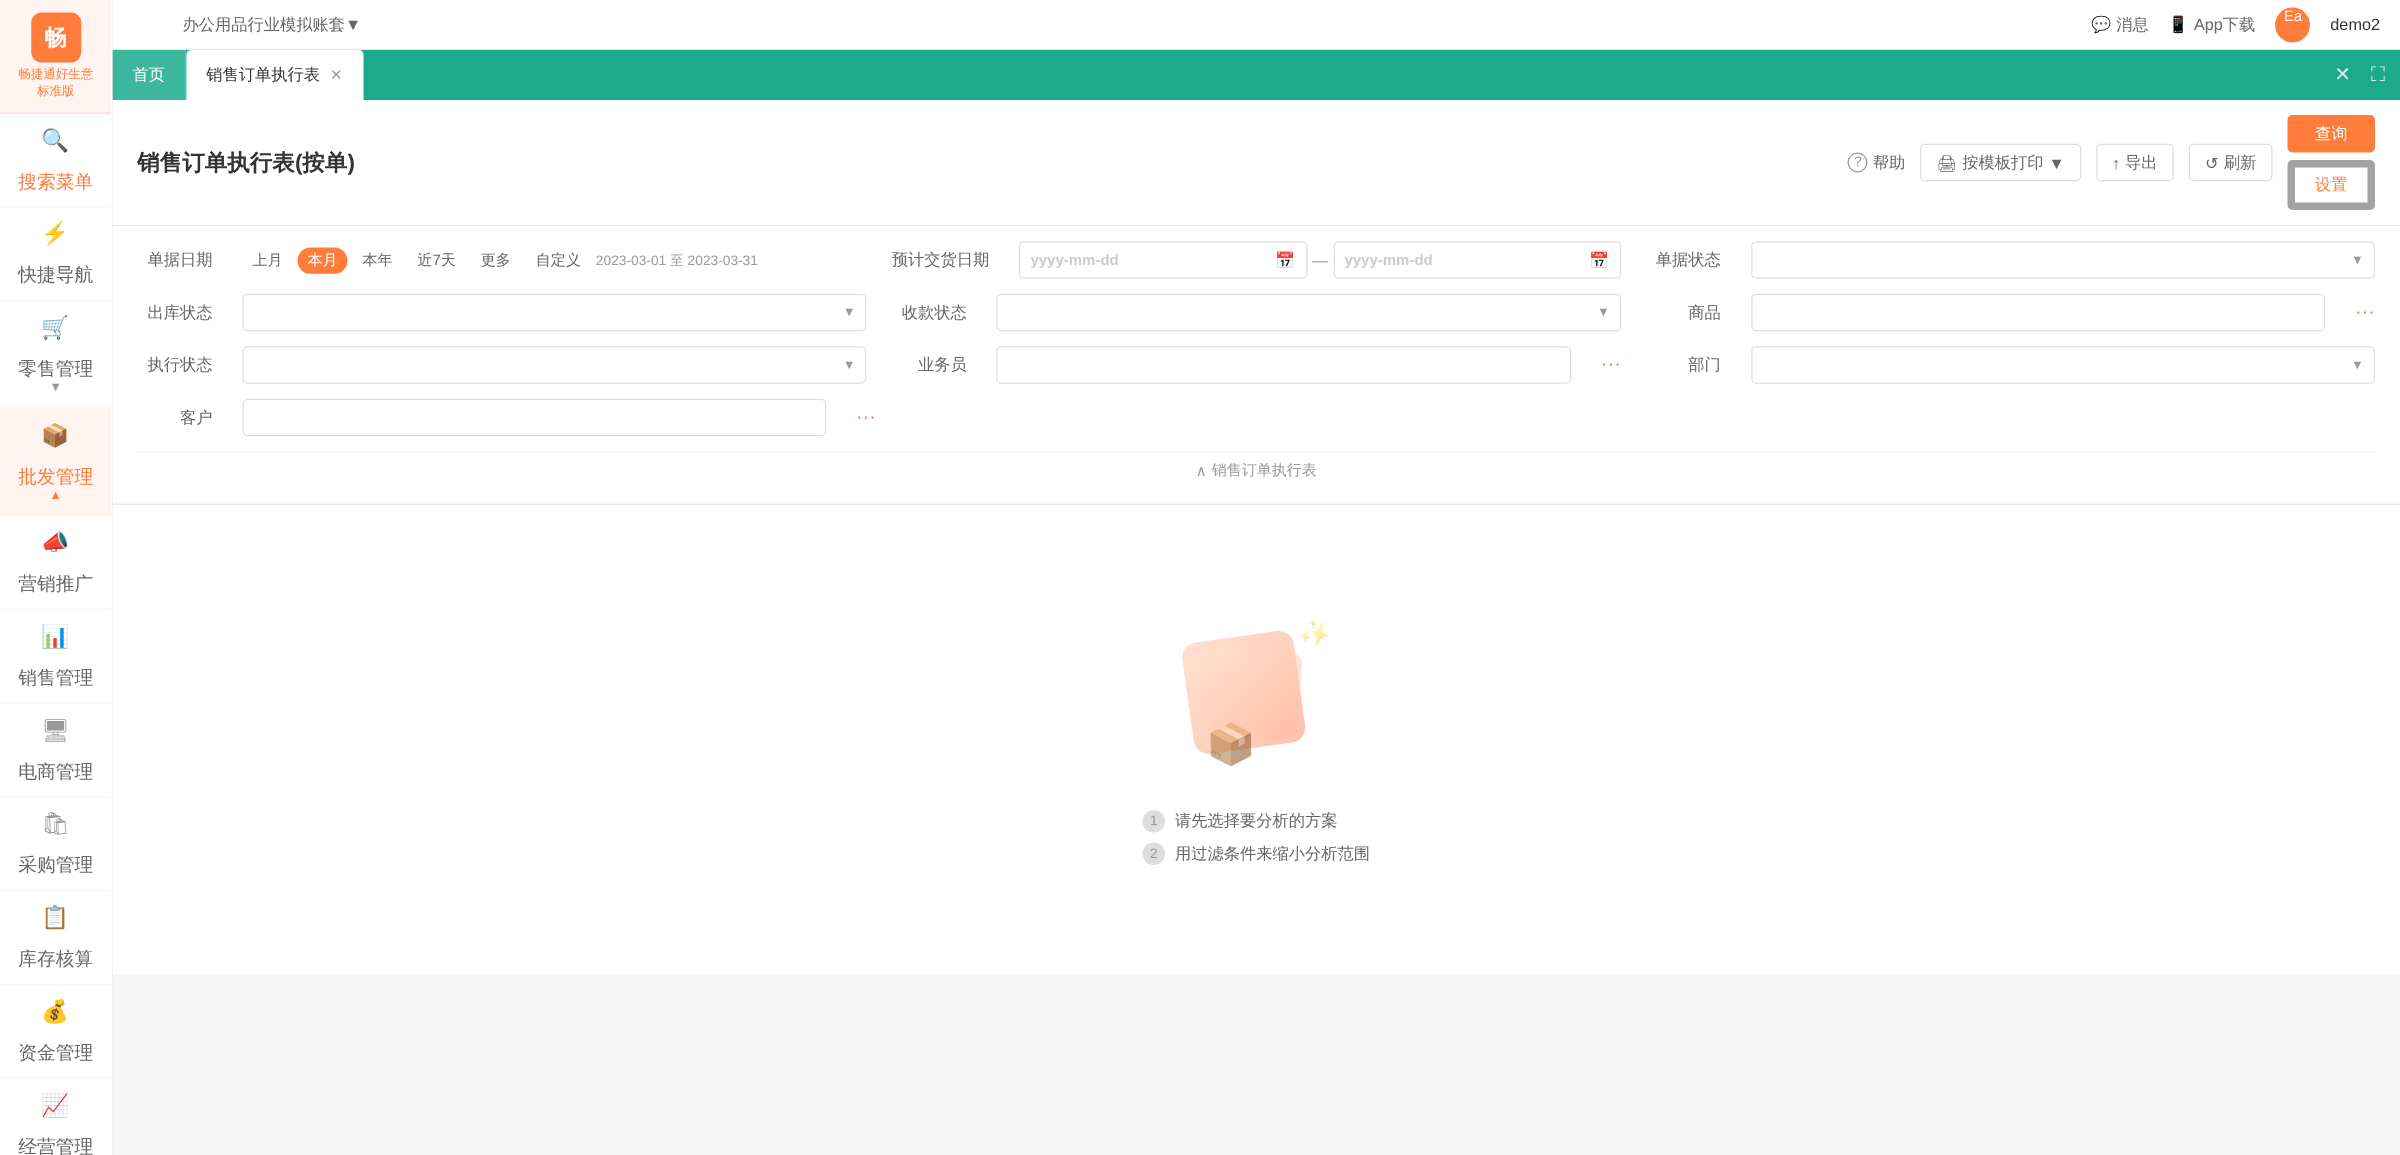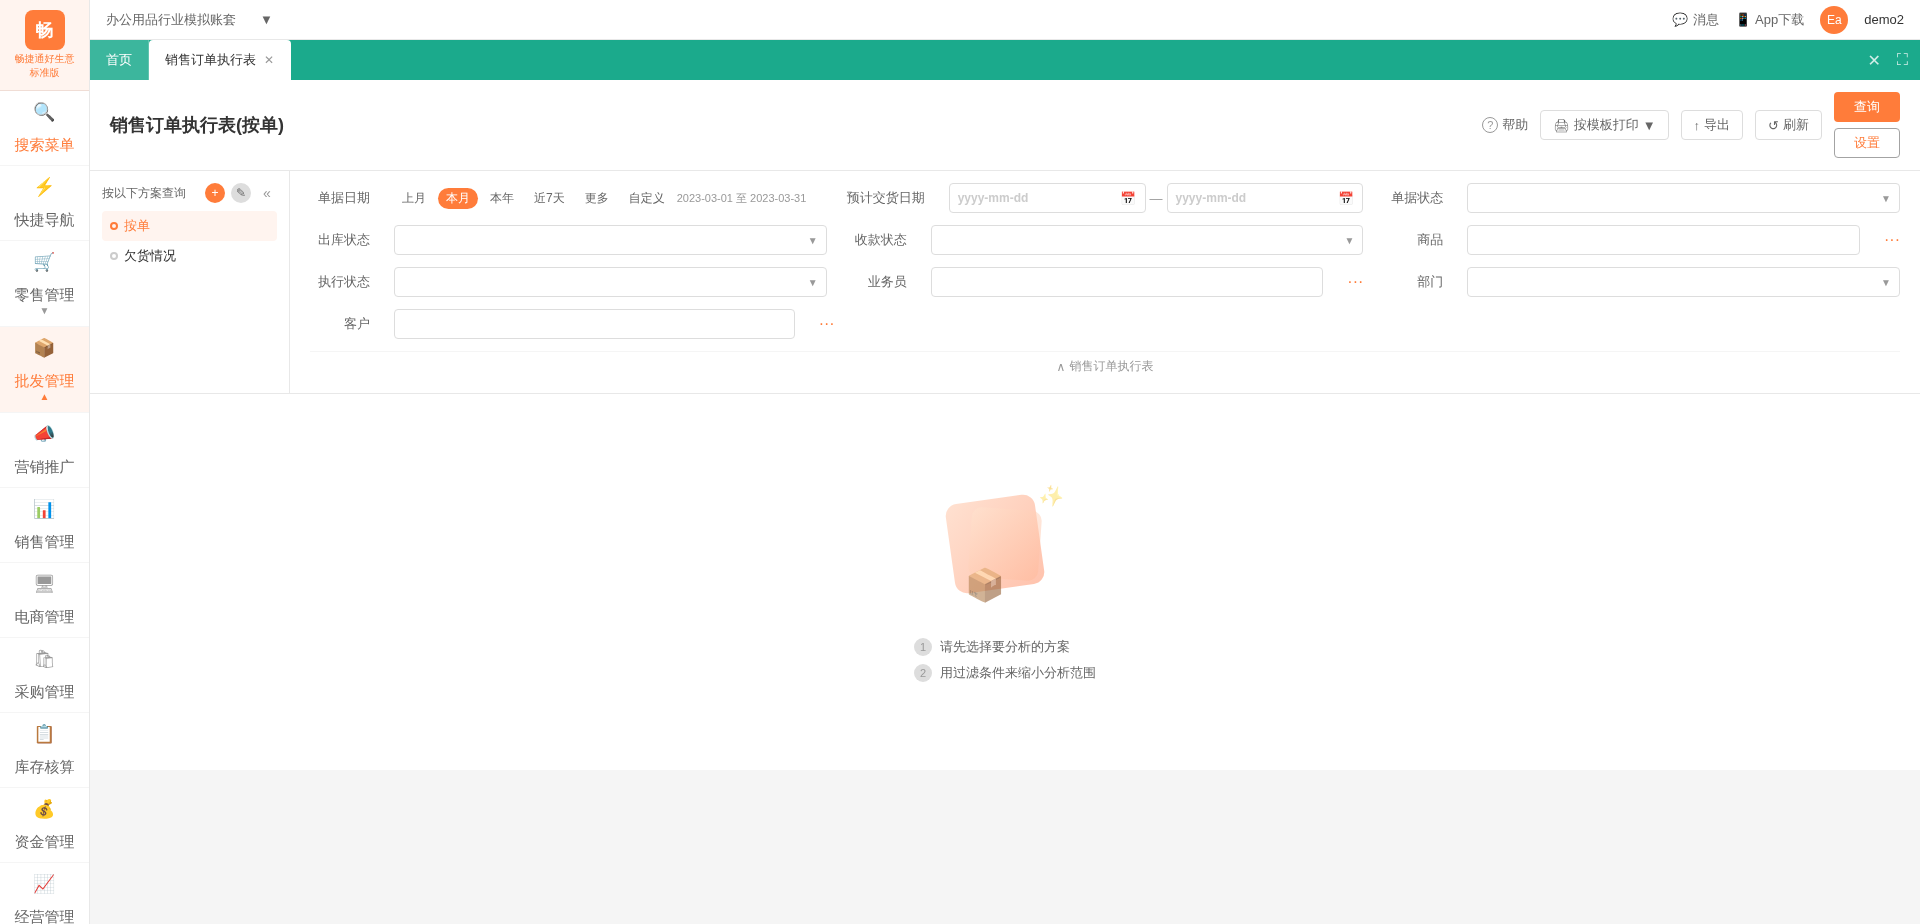--- a/index.html
+++ b/index.html
@@ -15,45 +15,45 @@
     .sidebar-item-icon { font-size: 18px; color: #999; margin-bottom: 3px; }
     .sidebar-item-label { font-size: 15px; color: #666; text-align: left; margin-top: 10px; }
     .sidebar-item.orange .sidebar-item-label { color: #ff7c3a; }
     .sidebar-item.orange .sidebar-item-icon { color: #ff7c3a; }
 
     
     .main { flex: 1; display: flex; flex-direction: column; height: 924px; overflow: hidden; }
 
     
     .topbar { height: 40px; background: #fff; border-bottom: 1px solid #e8e8e8; display: flex; align-items: center; padding: 0 16px; justify-content: space-between; }
-    .topbar-left { display: flex; align-items: center; gap: 24px; }
+    .topbar-left { display: flex; align-items: center; gap: 0; margin-left: 40px; }
     .topbar-title { font-size: 13px; color: #666; }
     .topbar-dropdown { font-size: 13px; color: #666; cursor: pointer; }
     .topbar-right { display: flex; align-items: center; gap: 16px; }
     .topbar-action { display: flex; align-items: center; gap: 4px; font-size: 13px; color: #666; cursor: pointer; }
-    .topbar-avatar { width: 28px; height: 28px; border-radius: 50%; background: #ff7c3a; display: flex; align-items: center; justify-content: center; color: #fff; font-size: 12px; overflow: hidden; }
+    .topbar-avatar { width: 28px; height: 28px; border-radius: 50%; background: #ff7c3a; display: flex; justify-content: center; color: #fff; font-size: 12px; overflow: hidden; }
     .topbar-username { font-size: 13px; color: #333; cursor: pointer; }
 
     
     .tabbar { height: 40px; background: #1baa8c; display: flex; align-items: stretch; padding: 0; }
     .tab { display: flex; align-items: center; padding: 0 16px; font-size: 13px; color: rgba(255,255,255,0.8); cursor: pointer; border-right: 1px solid rgba(255,255,255,0.2); }
     .tab.home { background: rgba(255,255,255,0.15); color: #fff; }
     .tab.active { background: #fff; color: #333; border-radius: 4px 4px 0 0; }
     .tab-close { margin-left: 8px; font-size: 12px; color: #999; cursor: pointer; }
     .tabbar-actions { margin-left: auto; display: flex; align-items: center; padding: 0 8px; gap: 8px; }
     .tabbar-action-btn { color: rgba(255,255,255,0.8); font-size: 16px; cursor: pointer; padding: 4px; }
 
     
     .content { flex: 1; overflow-y: auto; padding: 0; background: #f5f5f5; }
     .page-header { background: #fff; padding: 12px 20px; display: flex; align-items: center; justify-content: space-between; border-bottom: 1px solid #e8e8e8; }
     .page-title { font-size: 18px; font-weight: 600; color: #333; }
     .page-actions { display: flex; align-items: center; gap: 12px; }
     .page-action { display: flex; align-items: center; gap: 4px; font-size: 13px; color: #666; cursor: pointer; }
     .btn-query { background: #ff7c3a; color: #fff; border: none; padding: 6px 20px; border-radius: 4px; font-size: 13px; cursor: pointer; }
-    .btn-settings { background: #fff; color: #ff7c3a; border: 1px solid #a3a3a3; padding: 5px 16px; border-radius: 4px; font-size: 13px; cursor: pointer; }
+    .btn-settings { background: #fff; color: #ff7c3a; border: 6px solid #a3a3a3; padding: 5px 16px; border-radius: 4px; font-size: 13px; cursor: pointer; }
     .btn-template { background: #fff; color: #666; border: 1px solid #ddd; padding: 5px 12px; border-radius: 4px; font-size: 13px; cursor: pointer; display: flex; align-items: center; gap: 4px; }
     .btn-export { background: #fff; color: #666; border: 1px solid #ddd; padding: 5px 12px; border-radius: 4px; font-size: 13px; cursor: pointer; display: flex; align-items: center; gap: 4px; }
     .btn-refresh { background: #fff; color: #666; border: 1px solid #ddd; padding: 5px 12px; border-radius: 4px; font-size: 13px; cursor: pointer; display: flex; align-items: center; gap: 4px; }
 
     
     .filter-panel { display: flex; background: #fff; border-bottom: 1px solid #e8e8e8; }
     .filter-left { width: 200px; min-width: 200px; border-right: 1px solid #e8e8e8; padding: 12px; }
     .filter-left-title { font-size: 12px; color: #666; margin-bottom: 8px; display: flex; align-items: center; gap: 6px; }
     .filter-left-title-actions { display: flex; gap: 6px; margin-left: auto; }
     .filter-left-action { width: 20px; height: 20px; border-radius: 50%; background: #ff7c3a; display: flex; align-items: center; justify-content: center; color: #fff; font-size: 12px; cursor: pointer; }
@@ -221,38 +221,20 @@
         </button>
         <div style="display:flex;flex-direction:column;gap:6px;">
           <button class="btn-query">查询</button>
           <button class="btn-settings">设置</button>
         </div>
       </div>
     </div>
 
     <div class="filter-panel">
 
-      <div class="filter-left">
-        <div class="filter-left-title">
-          <span>按以下方案查询</span>
-          <div class="filter-left-title-actions">
-            <div class="filter-left-action">+</div>
-            <div class="filter-left-action gray">✎</div>
-            <div class="filter-left-action collapse">«</div>
-          </div>
-        </div>
-        <div class="filter-menu-item active">
-          <div class="dot"></div>
-          <span>按单</span>
-        </div>
-        <div class="filter-menu-item">
-          <div class="dot2"></div>
-          <span>欠货情况</span>
-        </div>
-      </div>
 
       <div class="filter-right">
 
         <div class="filter-row">
           <div class="filter-field" style="flex:2;">
             <span class="filter-label">单据日期</span>
             <div style="display:flex;align-items:center;gap:4px;flex:1;">
               <span class="date-tag inactive">上月</span>
               <span class="date-tag active">本月</span>
               <span class="date-tag inactive">本年</span>

